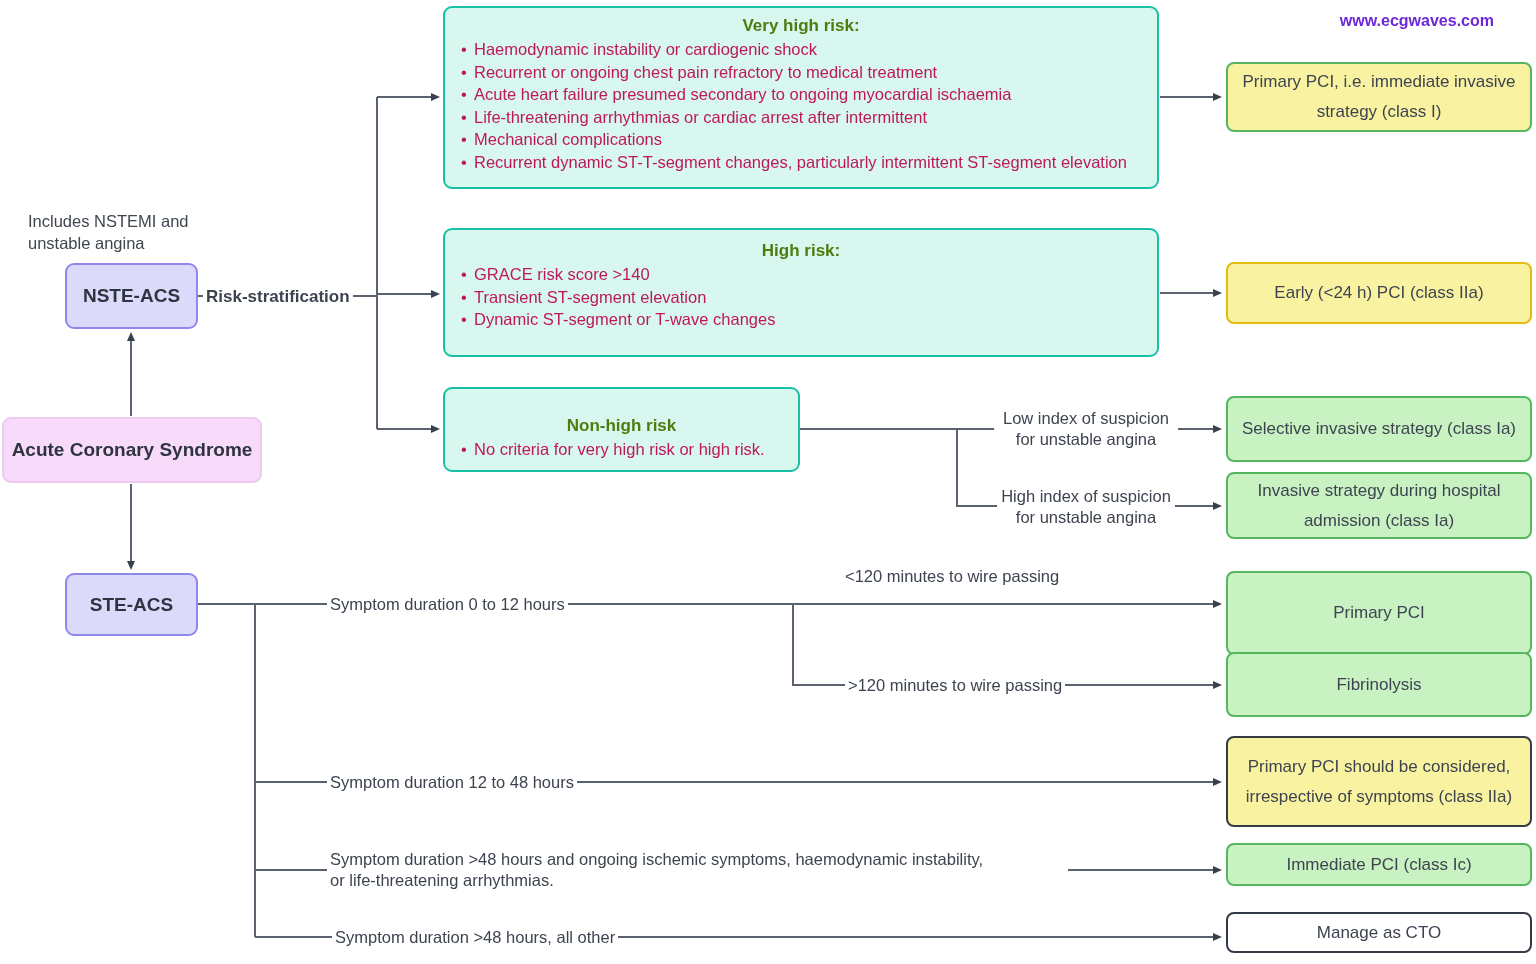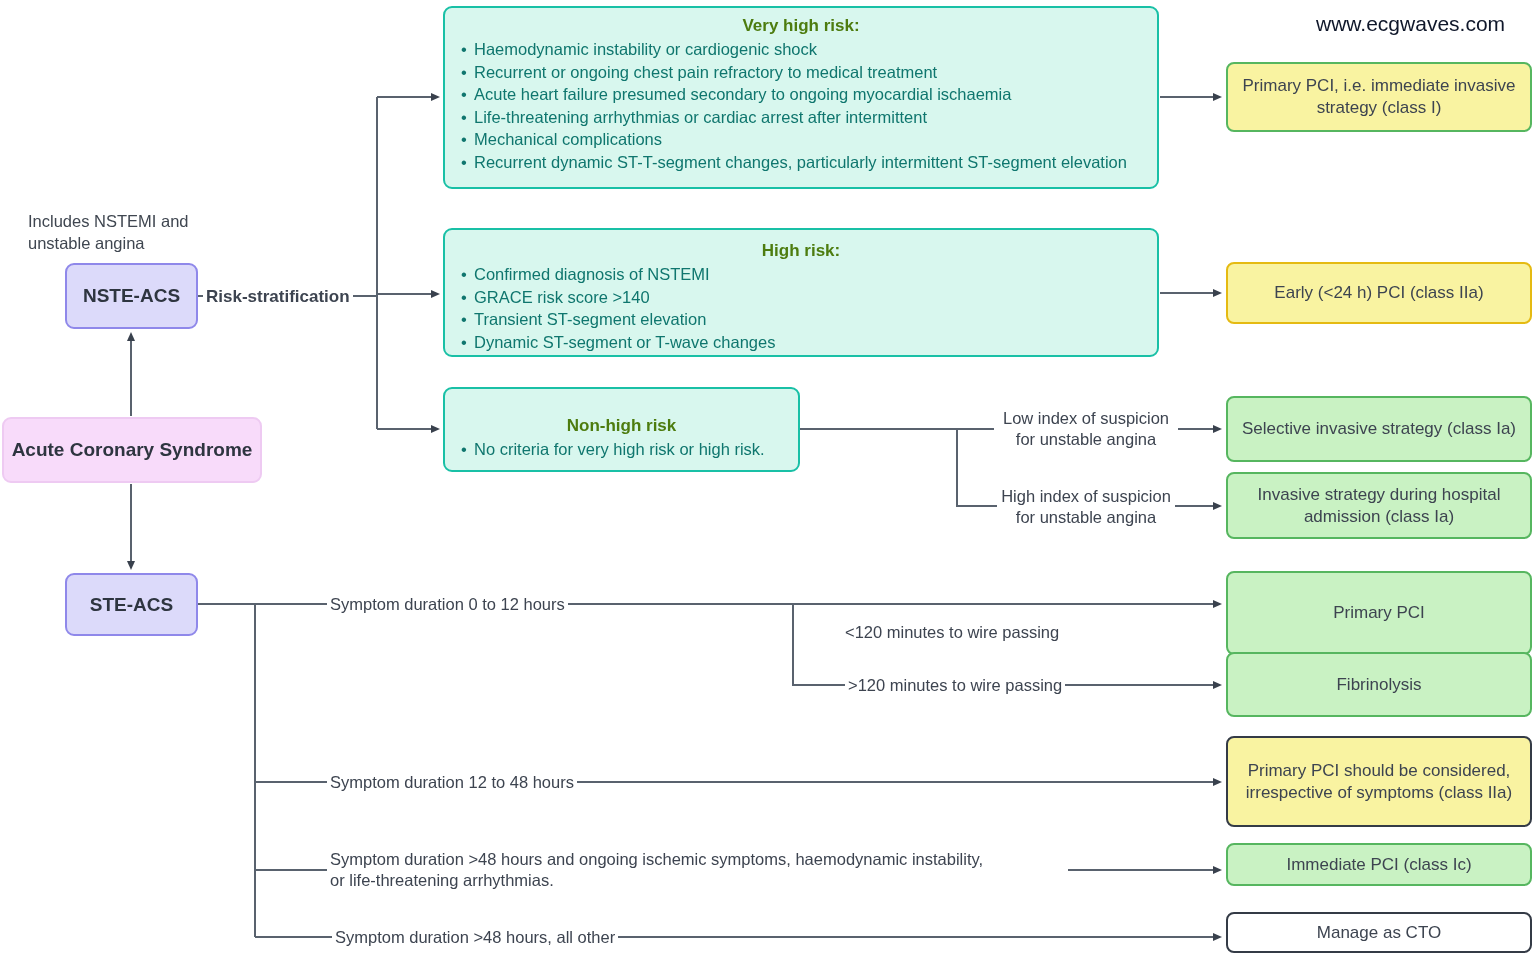--- a/index.html
+++ b/index.html
@@ -27,32 +27,32 @@
     font-size:16.5px; line-height:22px; color:#3f4650; z-index:2;
   }
 
   
   .riskbox {
     position:absolute; box-sizing:border-box; z-index:2;
     background:var(--teal-fill); border:2px solid var(--teal-border); border-radius:9px;
     padding:5px 14px;
   }
   .riskbox .riskbox-title { font-weight:bold; text-align:center; font-size:17px; color:#4d7c0f; line-height:25px; }
-  .riskbox ul { list-style:none; margin:0; padding:0; font-size:16.5px; line-height:22.5px; color:#0f766e; }
+  .riskbox ul { list-style:none; margin:0; padding:0; font-size:16.5px; line-height:22.5px; color:#be185d; }
   .riskbox li { padding-left:15px; position:relative; }
   .riskbox li::before { content:"\2022"; position:absolute; left:2px; }
   #very-high-risk-box { left:443px; top:6px;   width:716px; height:183px; }
   #high-risk-box      { left:443px; top:228px; width:716px; height:129px; padding-top:8px; }
   #non-high-risk-box  { left:443px; top:387px; width:357px; height:85px; padding-top:24px; }
 
   
   .outcome {
     position:absolute; left:1226px; width:306px; box-sizing:border-box; z-index:2;
     border:2px solid; border-radius:8px; display:flex; align-items:center; justify-content:center;
-    text-align:center; font-size:17px; line-height:22px; color:#3d4450; padding:4px 14px;
+    text-align:center; font-size:17px; line-height:30px; color:#3d4450; padding:4px 14px;
   }
   .outcome.yellow-green { background:var(--yellow-fill); border-color:var(--green-border); }
   .outcome.yellow-gold  { background:var(--yellow-fill); border-color:var(--gold-border); }
   .outcome.green        { background:var(--green-fill);  border-color:var(--green-border); }
   .outcome.yellow-dark  { background:var(--yellow-fill); border-color:var(--dark-border); }
   .outcome.plain        { background:#ffffff;            border-color:var(--dark-border); }
   #out-primary-pci-immediate { top:62px;  height:70px; }
   #out-early-pci             { top:262px; height:62px; }
   #out-selective-invasive    { top:396px; height:66px; }
   #out-invasive-admission    { top:472px; height:67px; }
@@ -64,29 +64,29 @@
 
   
   .edge-label {
     position:absolute; z-index:3; background:#ffffff; font-size:16.5px; line-height:21px;
     color:#3d4450; transform:translateY(-50%); padding:1px 3px; text-align:center;
   }
   #lbl-risk-stratification { left:203px; top:296px; font-weight:bold; font-size:17px; }
   #lbl-low-index  { left:994px; top:429px; width:178px; }
   #lbl-high-index { left:997px; top:507px; width:172px; }
   #lbl-symptom-0-12   { left:327px; top:604px;text-align:right; }
-  #lbl-wire-lt-120    { left:842px; top:632px; }
+  #lbl-wire-lt-120    { left:842px; top:576px; }
   #lbl-wire-gt-120    { left:845px; top:685px; }
   #lbl-symptom-12-48  { left:327px; top:782px; }
   #lbl-symptom-gt48-ongoing { left:327px; top:870px; width:735px; text-align:left; }
   #lbl-symptom-gt48-other   { left:332px; top:937px; }
 
   #watermark {
     position:absolute; left:1316px; top:12px; width:178px; text-align:right;
-    font-weight:normal; font-size:21px; color:#0f172a; z-index:2;
+    font-weight:bold; font-size:16px; color:#6d28d9; z-index:2;
   }
 </style>
 </head>
 <body>
 
 <div id="canvas">
 
   <svg class="wires" width="1536" height="964" viewBox="0 0 1536 964">
     <defs>
       <marker id="arrow" markerWidth="9" markerHeight="8" refX="1" refY="4" orient="auto" markerUnits="userSpaceOnUse">
@@ -139,21 +139,20 @@
         <li>Acute heart failure presumed secondary to ongoing myocardial ischaemia</li>
         <li>Life-threatening arrhythmias or cardiac arrest after intermittent</li>
         <li>Mechanical complications</li>
         <li>Recurrent dynamic ST-T-segment changes, particularly intermittent ST-segment elevation</li>
       </ul>
   </div>
 
   <div id="high-risk-box" class="riskbox">
     <div class="riskbox-title">High risk:</div>
     <ul>
-        <li>Confirmed diagnosis of NSTEMI</li>
         <li>GRACE risk score &gt;140</li>
         <li>Transient ST-segment elevation</li>
         <li>Dynamic ST-segment or T-wave changes</li>
       </ul>
   </div>
 
   <div id="non-high-risk-box" class="riskbox">
     <div class="riskbox-title">Non-high risk</div>
     <ul>
         <li>No criteria for very high risk or high risk.</li>

